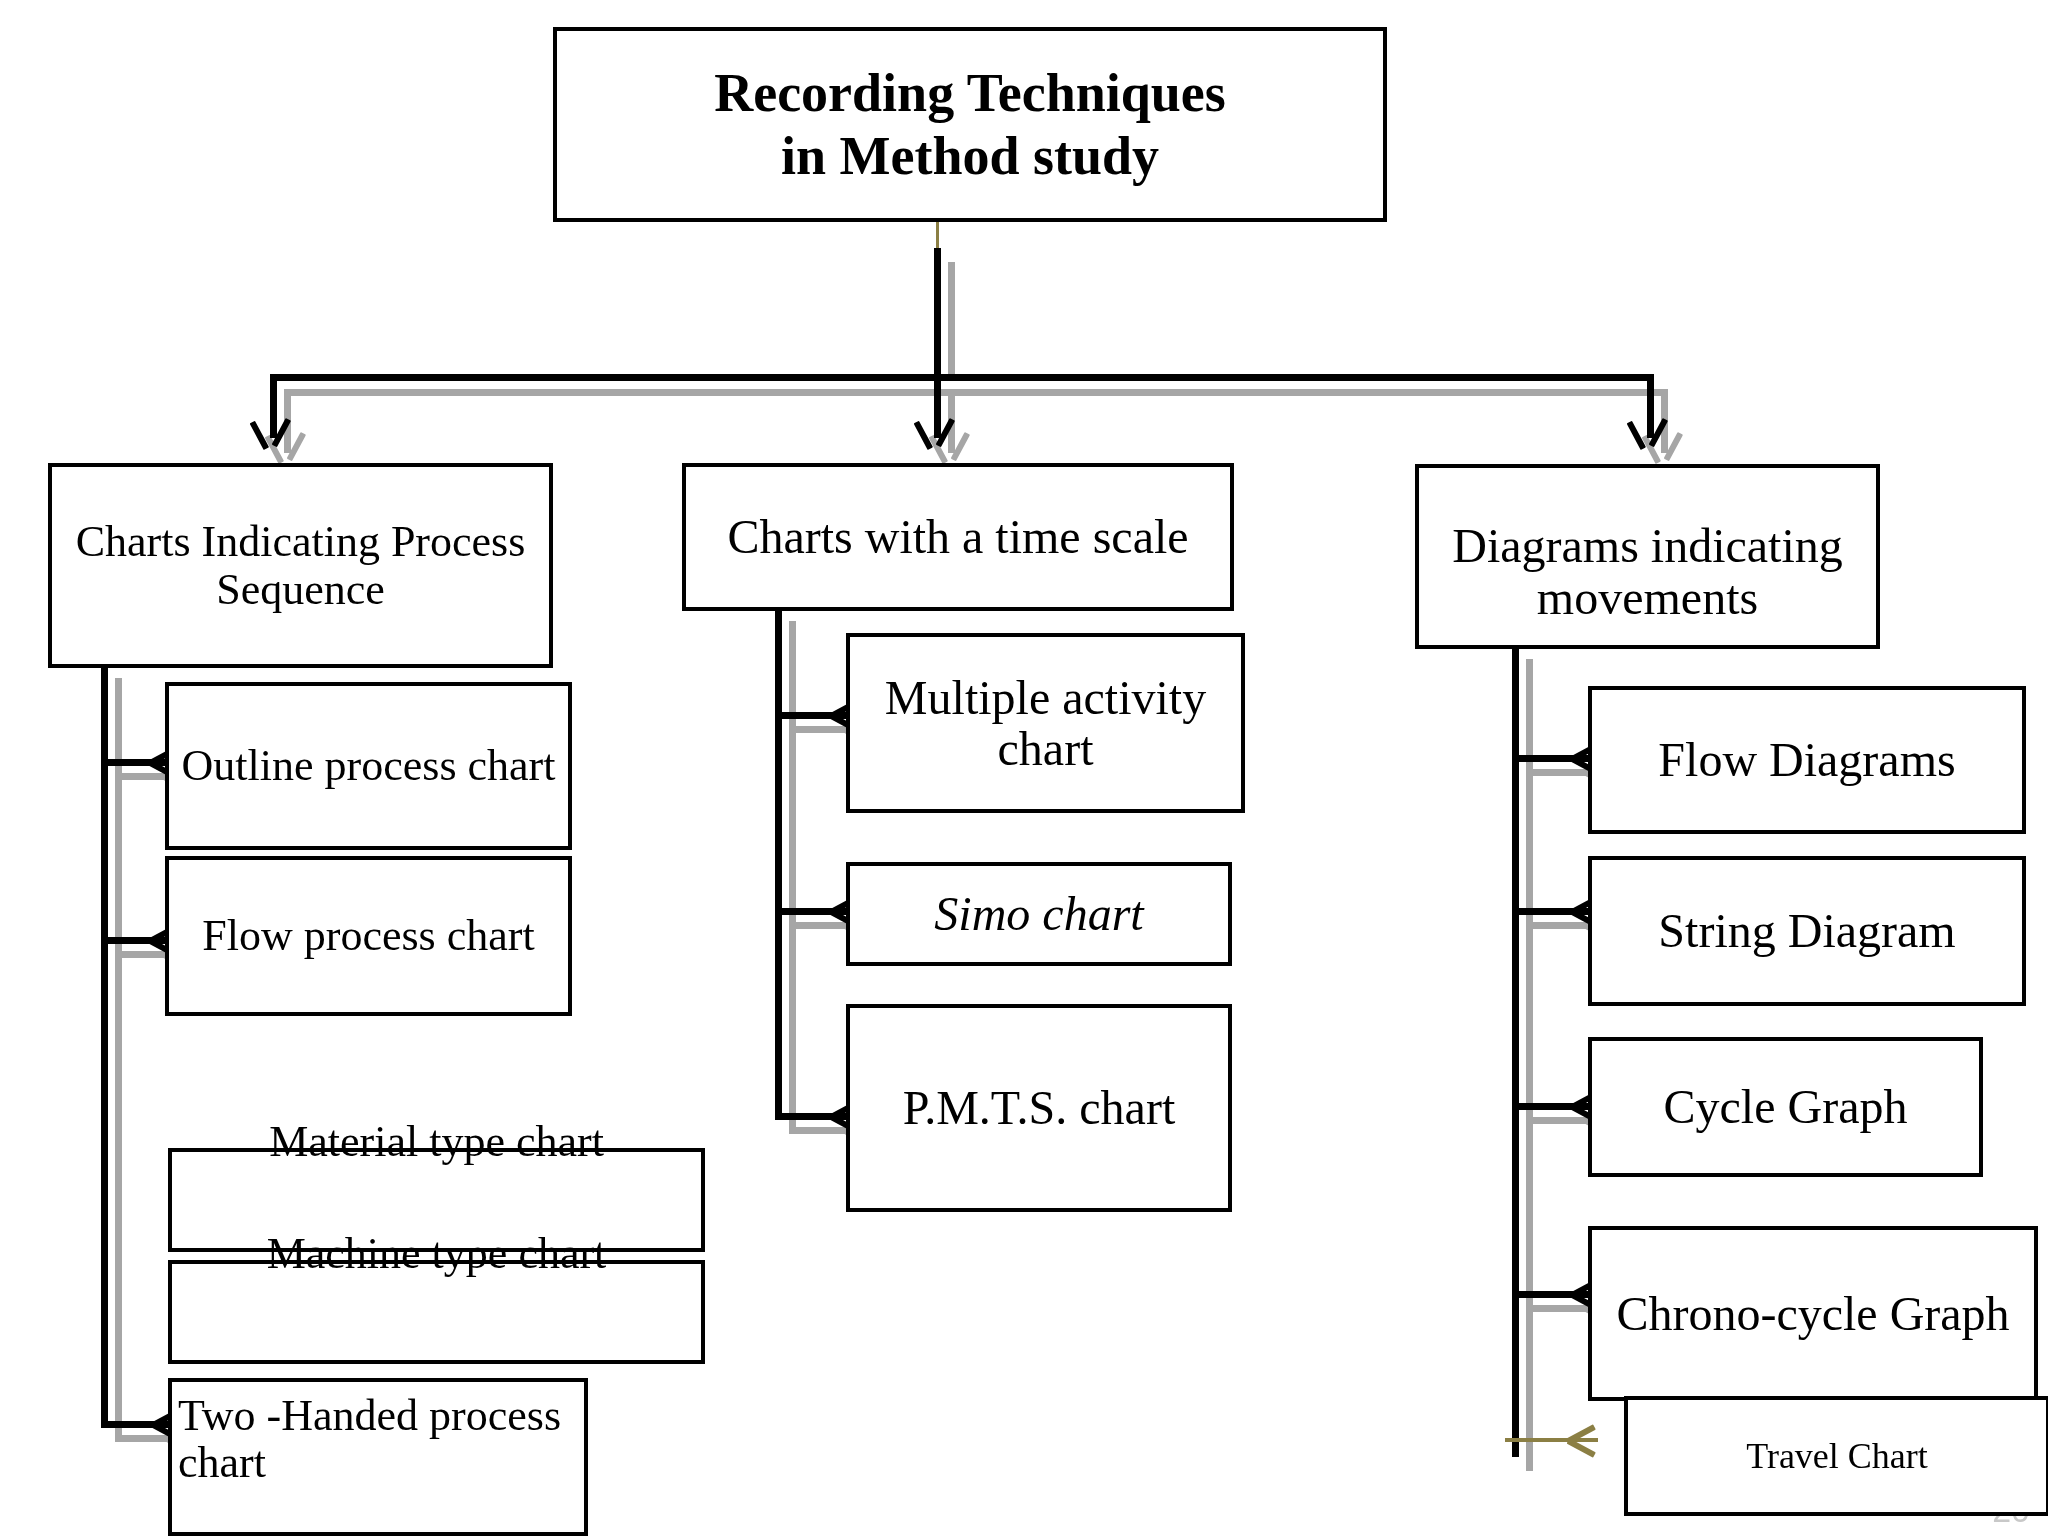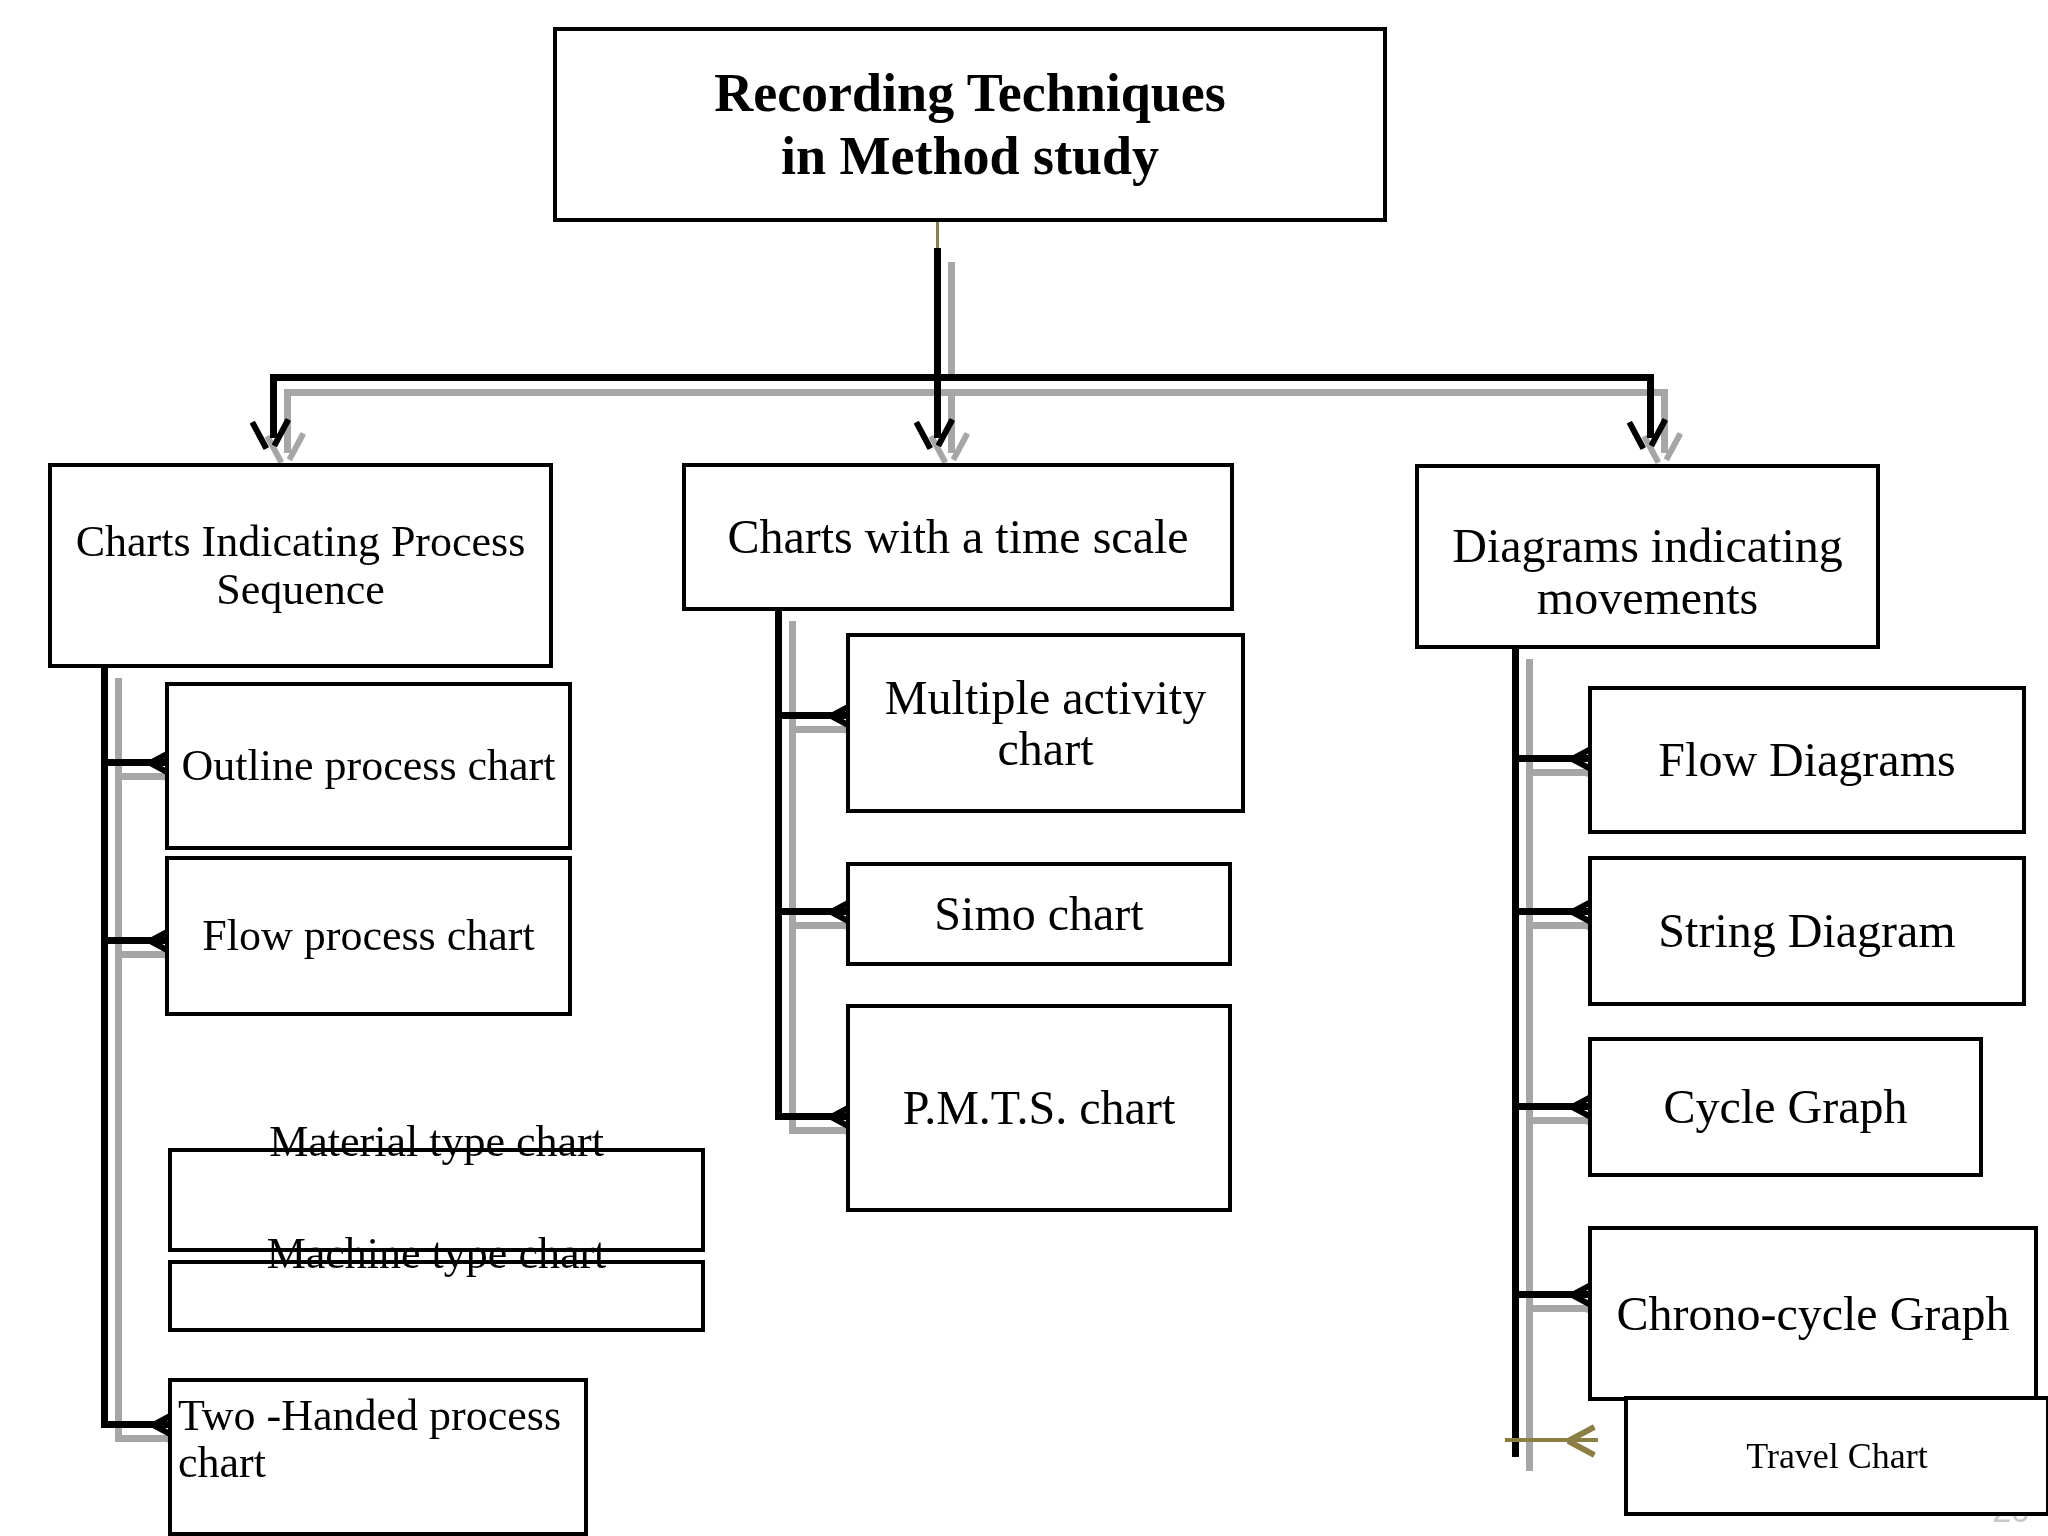--- a/index.html
+++ b/index.html
@@ -177,21 +177,21 @@
   <div class="ln" style="left:101px; top:937px; width:70px; height:7px;"></div>
   <div class="ln shadow" style="left:115px; top:951px; width:70px; height:7px;"></div>
   <div class="arrow right" style="left:150px; top:940px;"></div>
   <div class="arrow right sh" style="left:164px; top:954px;"></div>
 
 
   <div class="box overflow" style="left:168px; top:1148px; width:537px; height:104px;">
     <span class="txt" style="top:-34px;">Material type chart</span>
   </div>
 
-  <div class="box overflow" style="left:168px; top:1260px; width:537px; height:72px;">
+  <div class="box overflow" style="left:168px; top:1260px; width:537px; height:104px;">
     <span class="txt" style="top:-34px;">Machine type chart</span>
   </div>
 
   <div class="box overflow" style="left:168px; top:1378px; width:420px; height:158px;">
     <span class="txt" style="top:10px; text-align:left; ">Two -Handed process chart</span>
   </div>
   <div class="ln" style="left:101px; top:1421px; width:73px; height:7px;"></div>
   <div class="ln shadow" style="left:115px; top:1435px; width:73px; height:7px;"></div>
   <div class="arrow right" style="left:153px; top:1424px;"></div>
   <div class="arrow right sh" style="left:167px; top:1438px;"></div>
@@ -204,21 +204,21 @@
   <div class="ln shadow" style="left:789px; top:621px; width:7px; height:513px;"></div>
 
   <div class="box" style="left:846px; top:633px; width:399px; height:180px; font-size:48px;">
     <span class="txt">Multiple activity  chart</span>
   </div>
   <div class="ln" style="left:775px; top:712px; width:78px; height:7px;"></div>
   <div class="ln shadow" style="left:789px; top:726px; width:78px; height:7px;"></div>
   <div class="arrow right" style="left:831px; top:715px;"></div>
   <div class="arrow right sh" style="left:845px; top:729px;"></div>
 
-  <div class="box" style="left:846px; top:862px; width:386px; height:104px; font-size:48px;">
+  <div class="box" style="left:846px; top:862px; width:386px; height:104px; font-size:48px;font-style:italic;">
     <span class="txt">Simo chart</span>
   </div>
   <div class="ln" style="left:775px; top:908px; width:78px; height:7px;"></div>
   <div class="ln shadow" style="left:789px; top:922px; width:78px; height:7px;"></div>
   <div class="arrow right" style="left:831px; top:911px;"></div>
   <div class="arrow right sh" style="left:845px; top:925px;"></div>
 
   <div class="box" style="left:846px; top:980px; width:386px; height:208px; font-size:48px;margin-top:24px;">
     <span class="txt">P.M.T.S. chart</span>
   </div>

